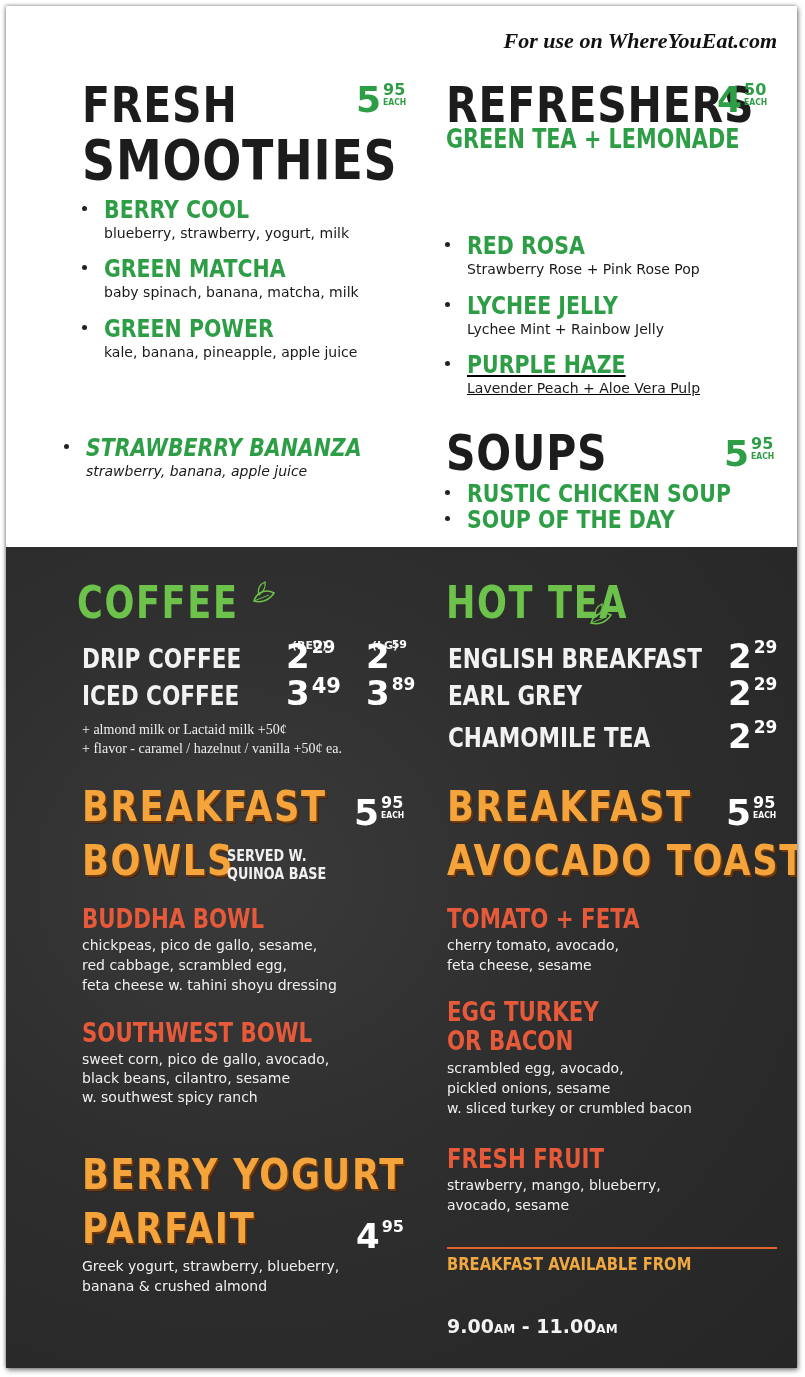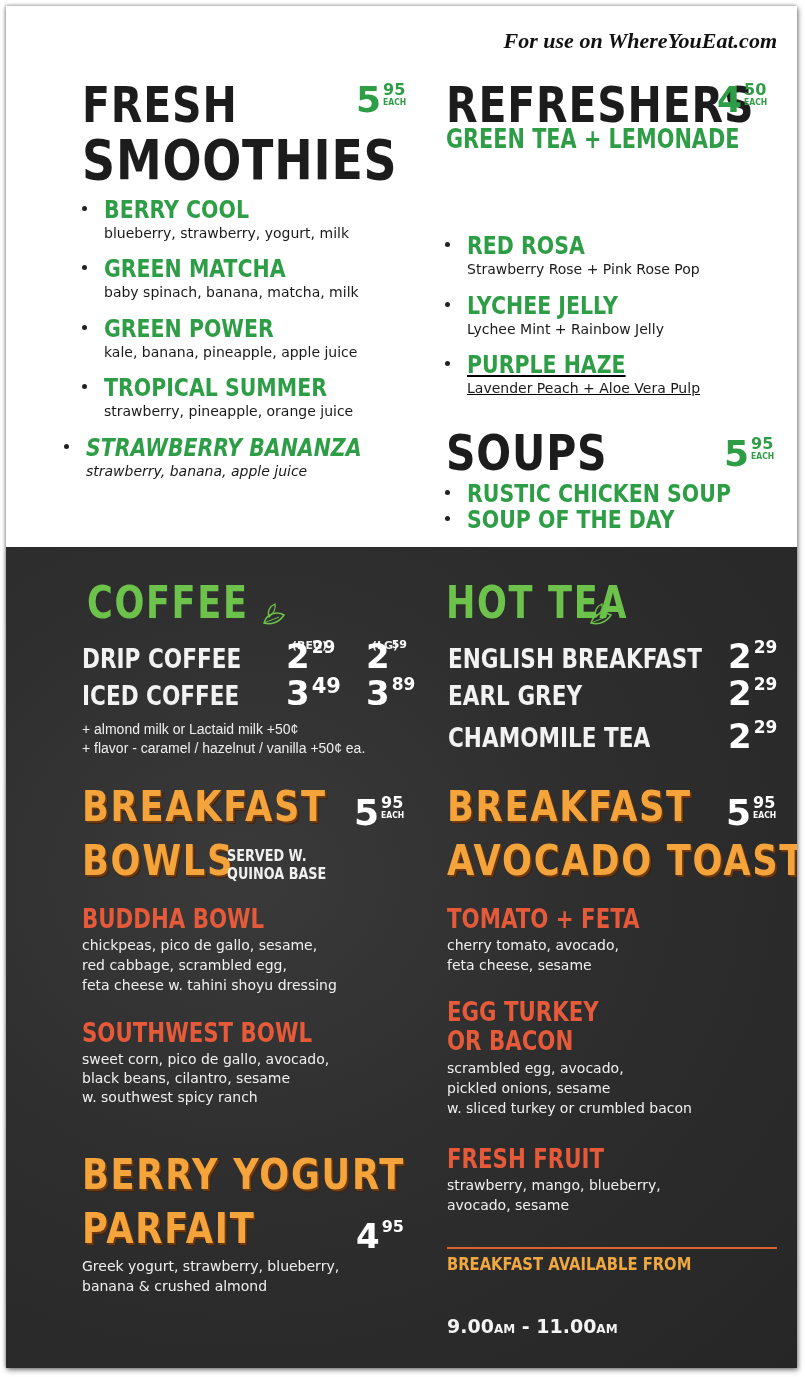--- a/index.html
+++ b/index.html
@@ -55,21 +55,21 @@
 
   
   .chalk-h {
     font-family: "DejaVu Sans", sans-serif; font-weight: bold; color: #6cc24a;
     font-size: 44px; line-height: 48px; letter-spacing: 2px; transform: scaleX(0.8); transform-origin: left top; white-space: nowrap;
   }
   .chalk-row {
     font-family: "DejaVu Sans", sans-serif; font-weight: bold; color: #f2f2f2;
     font-size: 27px; line-height: 30px; transform: scaleX(0.8); transform-origin: left top; white-space: nowrap;
   }
-  .chalk-note { font-family: Liberation Sans, sans-serif; font-size: 14px; color: #eeeeee; line-height: 19px; white-space: nowrap; }
+  .chalk-note { font-family: Liberation Serif, serif; font-size: 14px; color: #eeeeee; line-height: 19px; white-space: nowrap; }
   .col-head { font-family: "DejaVu Sans", sans-serif; font-weight: bold; color: #eeeeee; font-size: 11px; margin-top: 40px; }
 
   .orange-h {
     font-family: "DejaVu Sans", sans-serif; font-weight: bold; color: #f4a43a;
     font-size: 42px; line-height: 48px; letter-spacing: 2px; white-space: nowrap;
     text-shadow: 2px 2px 0 #6b3a12, 3px 3px 0 #3b2416;
     transform: scaleX(0.84); transform-origin: left top;
   }
   .red-h {
     font-family: "DejaVu Sans", sans-serif; font-weight: bold; color: #e65a3a;
@@ -110,25 +110,20 @@
     <div class="item" style="left:98px; top:249px;">
         <span class="bullet"></span>
         <div class="name">GREEN MATCHA</div>
         <div class="desc">baby spinach, banana, matcha, milk</div>
       </div>
     <div class="item" style="left:98px; top:309px;">
         <span class="bullet"></span>
         <div class="name">GREEN POWER</div>
         <div class="desc">kale, banana, pineapple, apple juice</div>
       </div>
-    <div class="item" style="left:98px; top:368px;">
-        <span class="bullet"></span>
-        <div class="name">TROPICAL SUMMER</div>
-        <div class="desc">strawberry, pineapple, orange juice</div>
-      </div>
     <div class="item" style="left:80px; top:428px;font-style:italic;">
         <span class="bullet"></span>
         <div class="name">STRAWBERRY BANANZA</div>
         <div class="desc">strawberry, banana, apple juice</div>
       </div>
 
     <div class="abs h-black" style="left:440px; top:72px; font-size:50px; line-height:54px;">REFRESHERS</div>
     <div class="price green" style="left:711px; top:76px;">
       <span class="big" style="font-size:36px;">4</span>
       <span class="stack">
@@ -167,21 +162,21 @@
         <div class="name">RUSTIC CHICKEN SOUP</div>
       </div>
     <div class="item" style="left:461px; top:500px;">
         <span class="bullet"></span>
         <div class="name">SOUP OF THE DAY</div>
       </div>
   </div>
 
   <div class="bottom">
 
-    <div class="abs" style="left:81px; top:32px; display:flex; align-items:flex-end;gap:48px;">
+    <div class="abs" style="left:71px; top:32px; display:flex; align-items:flex-start;gap:48px;">
       <span class="chalk-h" style="width:150px;">COFFEE</span>
       <svg class="leaf" viewBox="0 0 26 26" style="margin-left:-24px;">
         <path d="M3 22 C6 12, 16 10, 23 14 C18 22, 9 24, 3 22 Z" fill="none" stroke="#6cc24a" stroke-width="1.5"></path>
         <path d="M3 22 L18 16" stroke="#6cc24a" stroke-width="1"></path>
         <path d="M8 16 C6 10, 9 5, 14 3 C15 8, 13 12, 8 16 Z" fill="none" stroke="#6cc24a" stroke-width="1.3"></path>
       </svg>
     </div>
     <div class="abs col-head" style="left:286px; top:52px;">(REG)</div>
     <div class="abs col-head" style="left:366px; top:52px;">(LG)</div>
 

